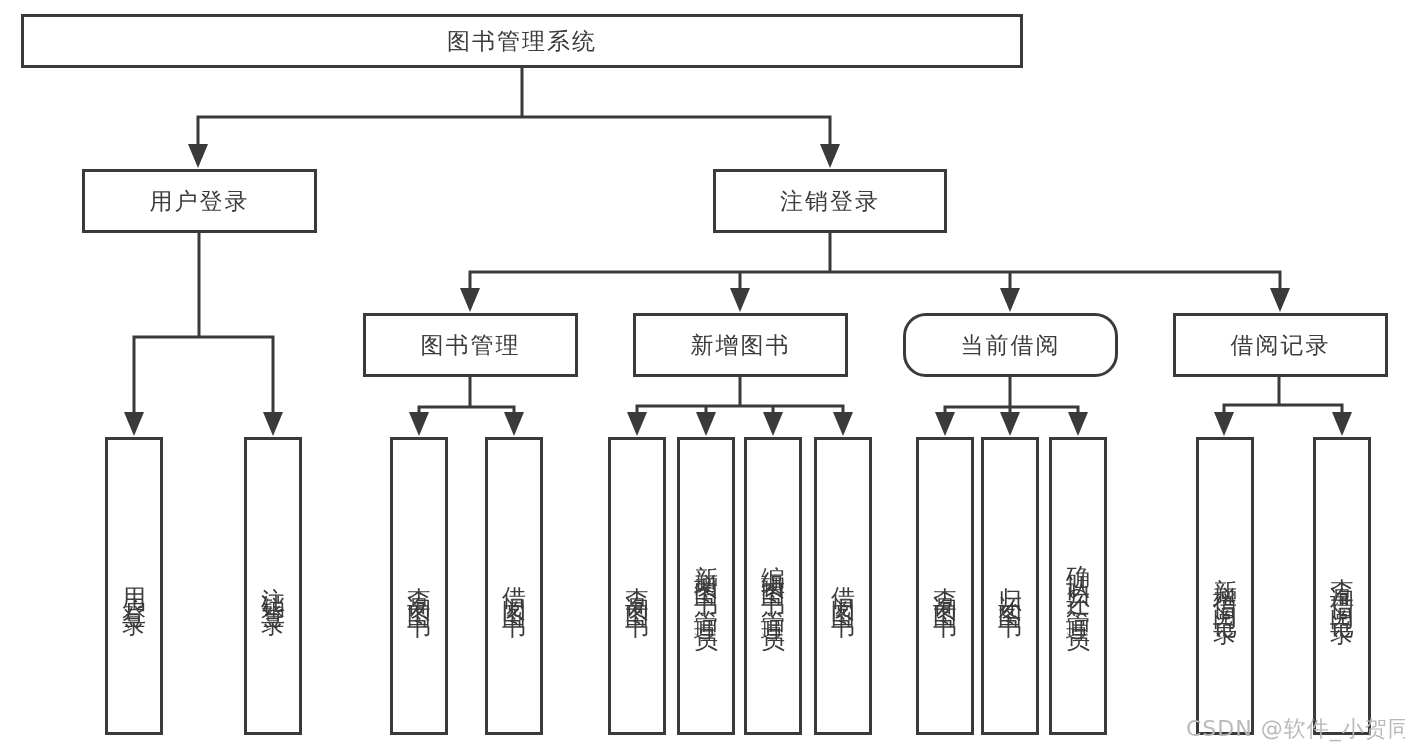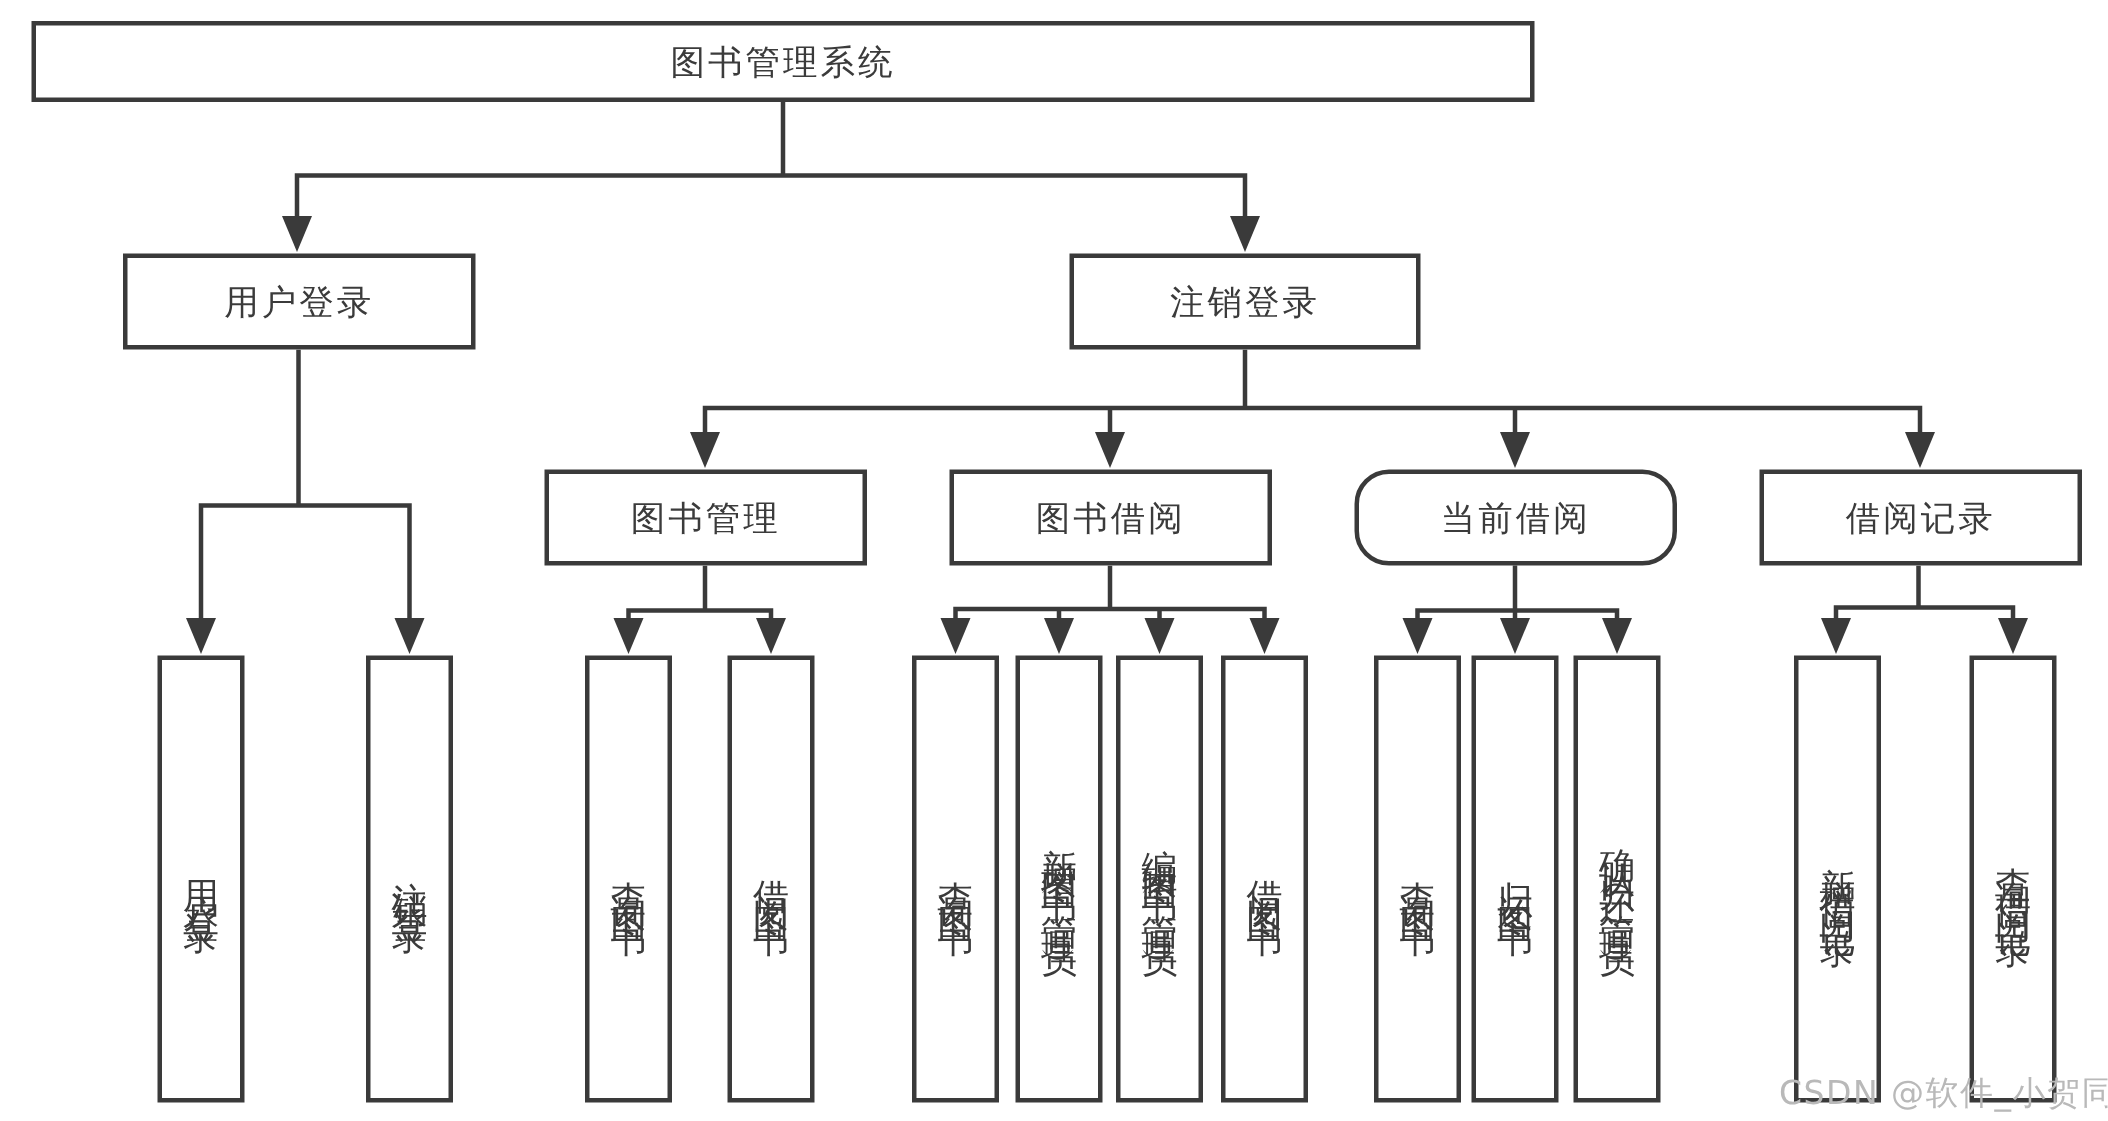--- a/index.html
+++ b/index.html
@@ -122,21 +122,21 @@
       <polygon points="1332,412 1352,412 1342,436"></polygon>
     </g>
   </svg>
 
   <div class="node h" style="left:21px; top:14px; width:1002px; height:54px;">图书管理系统</div>
 
   <div class="node h" style="left:82px; top:169px; width:235px; height:64px;">用户登录</div>
   <div class="node h" style="left:713px; top:169px; width:234px; height:64px;">注销登录</div>
 
   <div class="node h" style="left:363px; top:313px; width:215px; height:64px;">图书管理</div>
-  <div class="node h" style="left:633px; top:313px; width:215px; height:64px;">图书借阅</div>
+  <div class="node h" style="left:633px; top:313px; width:215px; height:64px;">新增图书</div>
   <div class="node h" style="left:903px; top:313px; width:215px; height:64px;border-radius:23px;">当前借阅</div>
   <div class="node h" style="left:1173px; top:313px; width:215px; height:64px;">借阅记录</div>
 
   <div class="node v" style="left:105px; top:437px;">用户登录</div>
   <div class="node v" style="left:244px; top:437px;">注销登录</div>
 
   <div class="node v" style="left:390px; top:437px;">查询图书</div>
   <div class="node v" style="left:485px; top:437px;">借阅图书</div>
 
   <div class="node v" style="left:608px; top:437px;">查询图书</div>

